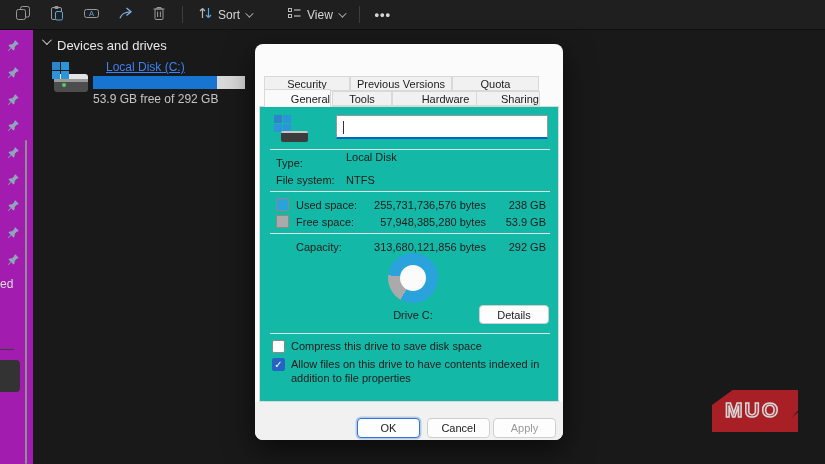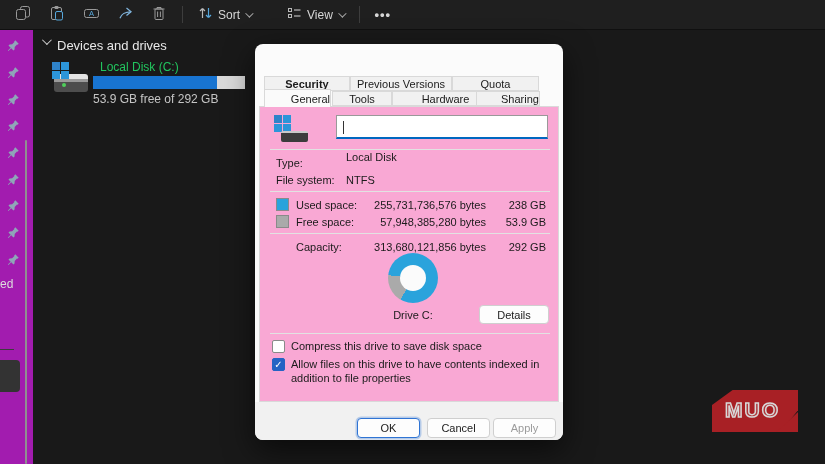--- a/index.html
+++ b/index.html
@@ -25,38 +25,38 @@
 
   
   .section-header { left:42px; top:38px; display:flex; gap:8px; color:#e8e8e8; font-size:13px; }
   .chev-dark { width:7px; height:7px; border-right:1.4px solid #cccccc; border-bottom:1.4px solid #cccccc; transform:rotate(45deg) translateY(-2px); }
   .drive-icon { left:52px; top:62px; width:38px; height:32px; }
   .drive-body { position:absolute; left:2px; top:12px; width:34px; height:18px; border-radius:3px; background:linear-gradient(#e3e3e3 0 30%, #9a9a9a 30% 45%, #4d4d4d 45%); }
   .drive-led { position:absolute; left:8px; bottom:5px; width:4px; height:4px; border-radius:50%; background:#4fd05a; }
   .winlogo { position:absolute; display:grid; grid-template-columns:1fr 1fr; grid-template-rows:1fr 1fr; gap:1px; }
   .winlogo div { background:#2c95d9; }
   .winlogo div:nth-child(1){ background:#2f83c9; }
-  .drive-name { left:100px; top:60px; color:#22c55e; font-size:12px; }
+  .drive-name { left:106px; top:60px; color:#3b82f6; font-size:12px;text-decoration:underline; }
   .drive-bar { left:93px; top:76px; width:152px; height:13px; background:#d9d9d9; }
   .drive-bar-fill { height:100%; background:#1874d1; }
   .drive-free { left:93px; top:92px; color:#c5c5c5; font-size:12px; }
 
   
   .dialog { left:255px; top:44px; width:308px; height:396px; background:#fbfbfb; border-radius:8px; box-shadow:0 10px 30px rgba(0,0,0,.6); color:#1b1b1b; font-size:11px; }
   .dlg-title { position:absolute; left:0; top:0; width:100%; height:26px; display:flex; align-items:center; padding:0 10px; border-radius:8px 8px 0 0; background:#fdfdfd; }
   .dlg-title-text { margin-left:9px; font-size:12px; color:#111; }
   .dlg-close { margin-left:auto; font-size:14px; color:#333; width:20px; text-align:center; }
   .ticon { position:relative; width:14px; height:12px; }
   .ticon .sq { position:absolute; left:0; top:0; width:6px; height:6px; background:#2c95d9; }
   .ticon .bar { position:absolute; left:1px; top:6px; width:12px; height:5px; background:#3f3f3f; border-radius:1px; }
 
   .tab { position:absolute; height:15px; background:#f1f1f1; border:1px solid #d9d9d9; display:flex; align-items:center; justify-content:center; font-size:11px; color:#1b1b1b; }
   .tab.active { background:#fafafa; height:18px; border-bottom:none; z-index:3; }
 
-  .pane { position:absolute; left:4px; top:62px; width:300px; height:296px; background:#f9a8d4; border:1px solid #d9d9d9; z-index:2; }
+  .pane { position:absolute; left:4px; top:62px; width:300px; height:296px; background:#14b8a6; border:1px solid #d9d9d9; z-index:2; }
   .hr { position:absolute; left:10px; width:280px; height:1px; background:#e2e2e2; }
 
   .gicon { position:absolute; left:14px; top:8px; width:38px; height:30px; }
   .gicon .grid { position:absolute; left:0; top:0; }
   .gicon .body { position:absolute; left:7px; top:16px; width:27px; height:11px; background:linear-gradient(#c9c9c9 0 22%, #3c3c3c 22%); border-radius:2px; }
   .label-input { position:absolute; left:76px; top:8px; width:212px; height:24px; background:#ffffff; border:1px solid #999999; border-bottom:2px solid #0067c0; }
   .caret { position:absolute; left:6px; top:5px; width:1px; height:13px; background:#333; }
 
   .row-label { position:absolute; left:16px; }
   .row-label2 { position:absolute; left:36px; }
@@ -218,21 +218,21 @@
 </div>
 <div class="abs drive-name">Local Disk (C:)</div>
 <div class="abs drive-bar">
   <div class="drive-bar-fill" style="width: 81.5%; background: rgb(24, 116, 209);"></div>
 </div>
 <div class="abs drive-free">53.9 GB free of 292 GB</div>
 
 <div class="abs dialog">
 
 
-  <div class="tab" style="left:9px;   top:32px; width:86px;font-weight:bold;">
+  <div class="tab" style="left:9px;   top:32px; width:86px;">
       <span>Security</span>
     </div>
   <div class="tab" style="left:95px;  top:32px; width:102px;">
       <span>Previous Versions</span>
     </div>
   <div class="tab" style="left:197px; top:32px; width:87px;">
       <span>Quota</span>
     </div>
 
   <div class="tab active" style="left:9px; top:45px; width:67px;justify-content:flex-end;">

